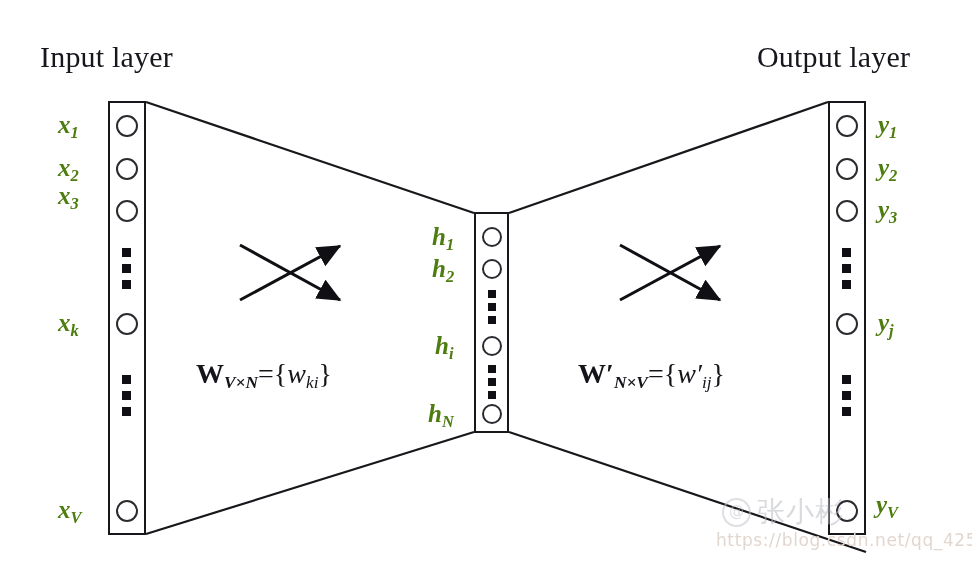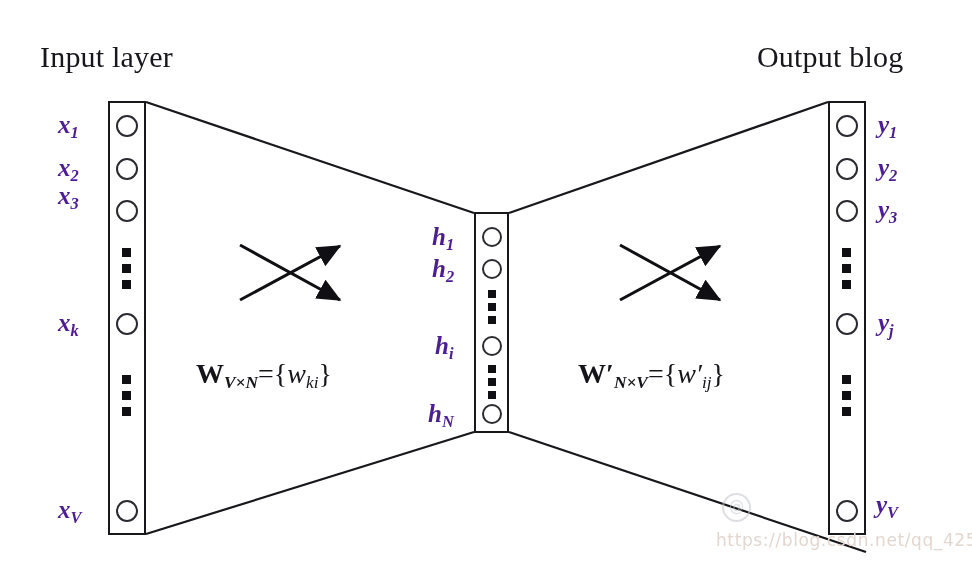--- a/index.html
+++ b/index.html
@@ -74,21 +74,21 @@
   .vdots.tight i { width: 8px; height: 8px; }
   .vdots.tight { gap: 5px; }
 
   
   .var-label {
     position: absolute;
     font-family: "Liberation Serif", "DejaVu Serif", serif;
     font-style: italic;
     font-weight: 700;
     font-size: 25px;
-    color: #4c1d95;
+    color: #4d7c0f;
     white-space: nowrap;
     line-height: 1;
   }
   .var-label sub {
     font-size: 0.66em;
     font-style: italic;
     vertical-align: -0.28em;
     letter-spacing: -0.2px;
   }
 
@@ -177,21 +177,21 @@
     letter-spacing: 0.6px;
     white-space: nowrap;
   }
 </style>
 </head>
 <body>
 
 <div id="root">
 
   <div class="layer-title" id="title-input">Input layer</div>
-  <div class="layer-title" id="title-output">Output blog</div>
+  <div class="layer-title" id="title-output">Output layer</div>
 
   <svg id="lines" viewBox="0 0 972 561" xmlns="http://www.w3.org/2000/svg">
     <defs>
       <marker id="ah" markerWidth="9" markerHeight="9" refX="7.5" refY="3.6" orient="auto" markerUnits="strokeWidth">
         <path d="M0,0 L8,3.6 L0,7.2 z" fill="#101014"></path>
       </marker>
     </defs>
 
     <line x1="146" y1="102" x2="474" y2="213" stroke="#17171c" stroke-width="2.2"></line>
     <line x1="146" y1="534" x2="474" y2="432" stroke="#17171c" stroke-width="2.2"></line>
@@ -307,16 +307,17 @@
   <div class="weight-label" id="weight-left">
     <span class="mat">W</span><span class="sub-dim">V×N</span><span class="eq">=</span><span class="brace">{</span><span class="wsym">w</span><span class="wsub">ki</span><span class="brace">}</span>
   </div>
 
   <div class="weight-label" id="weight-right">
     <span class="mat">W</span><span class="mat">′</span><span class="sub-dim">N×V</span><span class="eq">=</span><span class="brace">{</span><span class="wsym">w</span><span class="wsym">′</span><span class="wsub">ij</span><span class="brace">}</span>
   </div>
 
   <div id="watermark">
     <span class="wm-at">@</span>
+    <span class="wm-name">张小彬</span>
   </div>
   <div id="wm-url">https://blog.csdn.net/qq_42533842</div>
 
 </div>
 
 </body></html>

